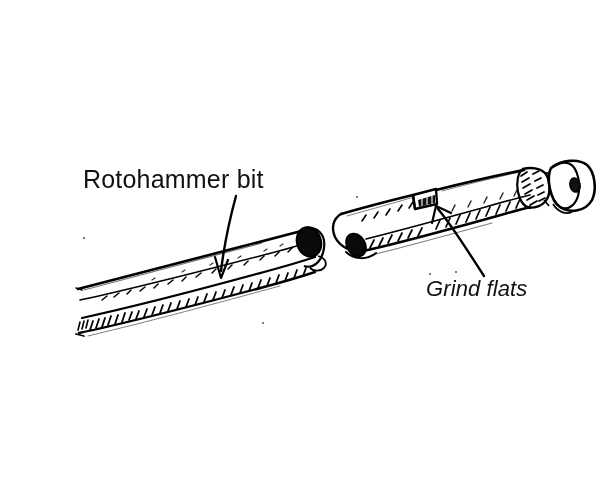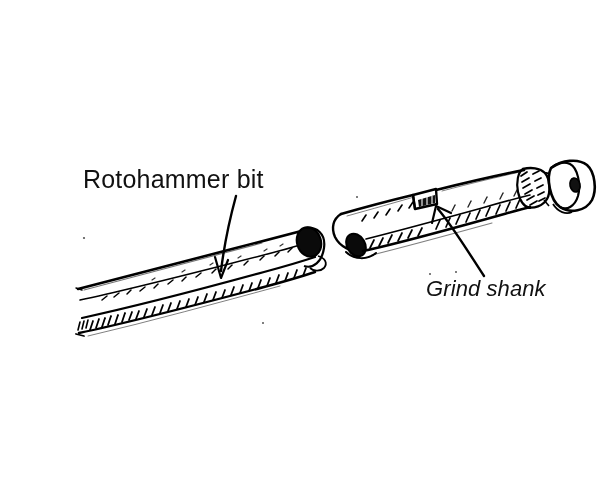--- a/index.html
+++ b/index.html
@@ -263,15 +263,15 @@
       <circle cx="52" cy="238" r="1.1"></circle>
       <circle cx="325" cy="197" r="1"></circle>
       <circle cx="231" cy="323" r="1"></circle>
       <circle cx="424" cy="272" r="1"></circle>
       <circle cx="398" cy="274" r="1"></circle>
     </g>
   </svg>
 
   <div class="lbl lbl-upright" id="label-rotohammer">Rotohammer bit</div>
 
-  <div class="lbl lbl-italic" id="label-grind"><span class="line1">Grind shank</span></div>
+  <div class="lbl lbl-italic" id="label-grind"><span class="line1">Grind flats</span></div>
 
 </div>
 
 </body></html>

